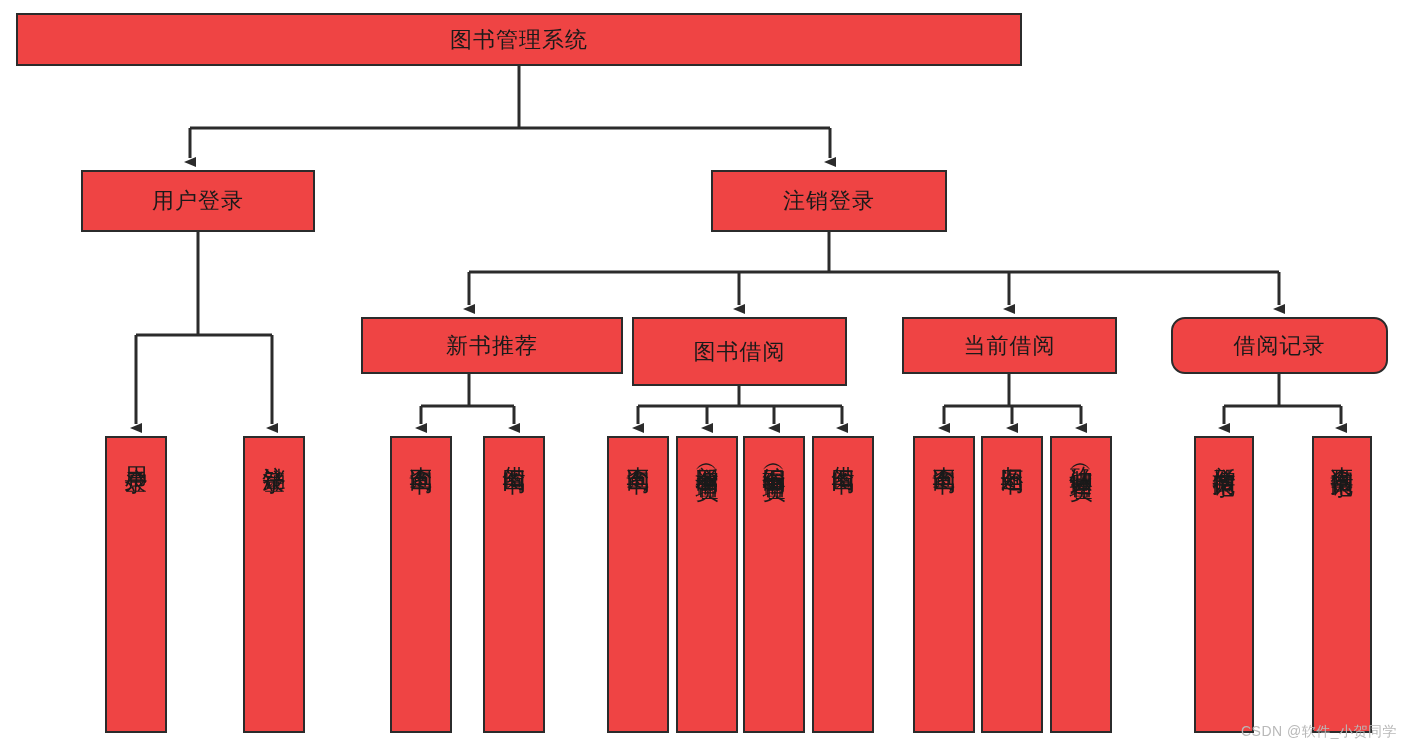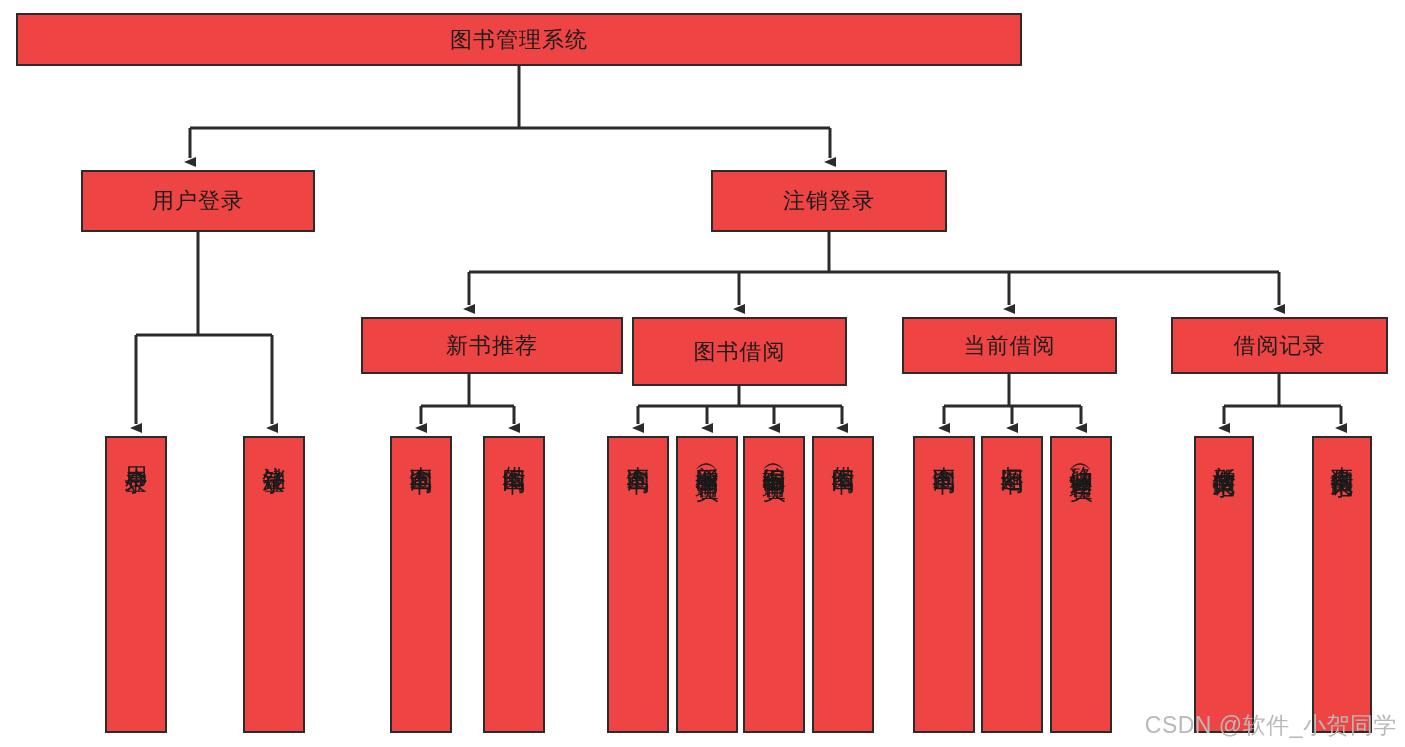--- a/index.html
+++ b/index.html
@@ -50,21 +50,21 @@
     font-size: 23px;
     line-height: 1.18;
     letter-spacing: 2px;
     white-space: nowrap;
     color: #1a1a1a;
   }
   .watermark {
     position: absolute;
     right: 8px;
     bottom: 6px;
-    font-size: 23px;
+    font-size: 14px;
     color: #b9b9b9;
     letter-spacing: 0.5px;
     white-space: nowrap;
   }
 </style>
 </head>
 <body>
 
 <div id="canvas">
 
@@ -131,21 +131,21 @@
 
   <div class="node h" style="left:361px; top:317px; width:262px; height:57px;">
     <span>新书推荐</span>
   </div>
   <div class="node h" style="left:632px; top:317px; width:215px; height:69px;">
     <span>图书借阅</span>
   </div>
   <div class="node h" style="left:902px; top:317px; width:215px; height:57px;">
     <span>当前借阅</span>
   </div>
-  <div class="node h" style="left:1171px; top:317px; width:217px; height:57px;">
+  <div class="node h" style="left:1171px; top:317px; width:217px; height:57px;border-radius:14px;">
     <span>借阅记录</span>
   </div>
 
   <div class="node v" style="left:105px; top:436px; width:62px; height:297px;">
     <span class="vtext">用户登录</span>
   </div>
   <div class="node v" style="left:243px; top:436px; width:62px; height:297px;">
     <span class="vtext">注销登录</span>
   </div>
 

